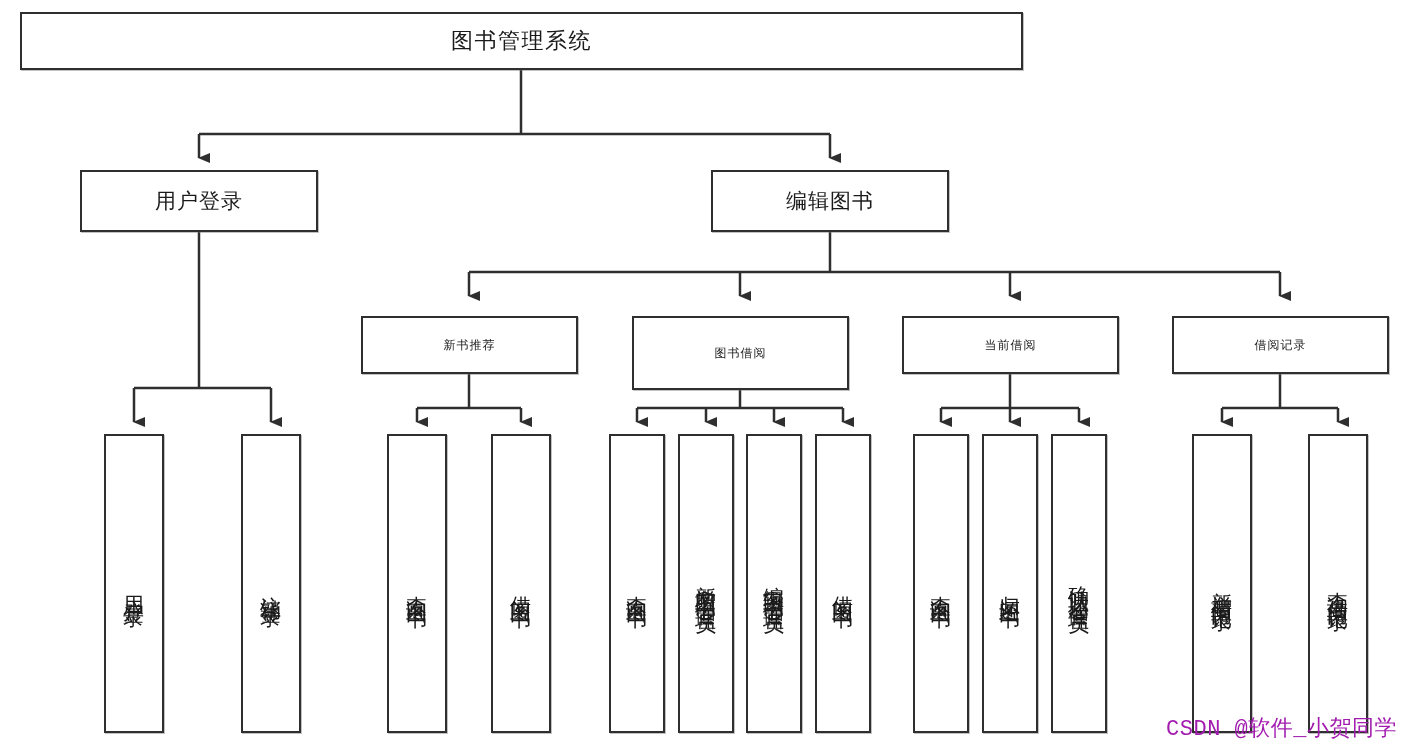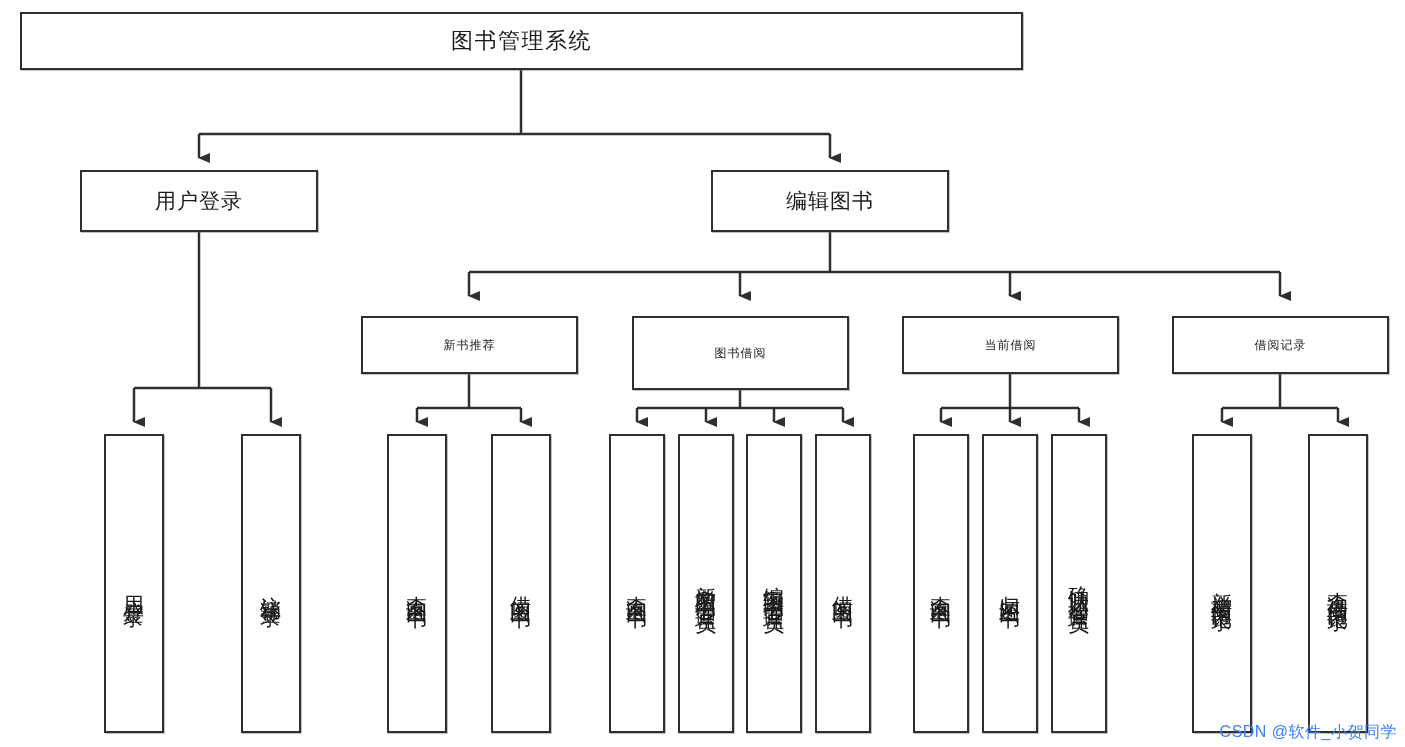--- a/index.html
+++ b/index.html
@@ -64,25 +64,25 @@
     letter-spacing:4px;
     line-height:1;
     white-space:nowrap;
   }
   
   #watermark{
     position:absolute;
     right:8px;
     bottom:4px;
     z-index:5;
-    font-size:16px;
-    color:#3b82f6;
+    font-size:22px;
+    color:#a21caf;
     letter-spacing:.5px;
     white-space:nowrap;
-    font-family:Liberation Sans, sans-serif;
+    font-family:Liberation Mono, monospace;
   }
 </style>
 </head>
 <body>
 
 <div id="diagram">
 
   <svg id="links" viewBox="0 0 1405 747" width="1405" height="747">
     <defs>
       <marker id="arw" markerWidth="10" markerHeight="12" refX="5" refY="11" orient="auto" markerUnits="userSpaceOnUse">

